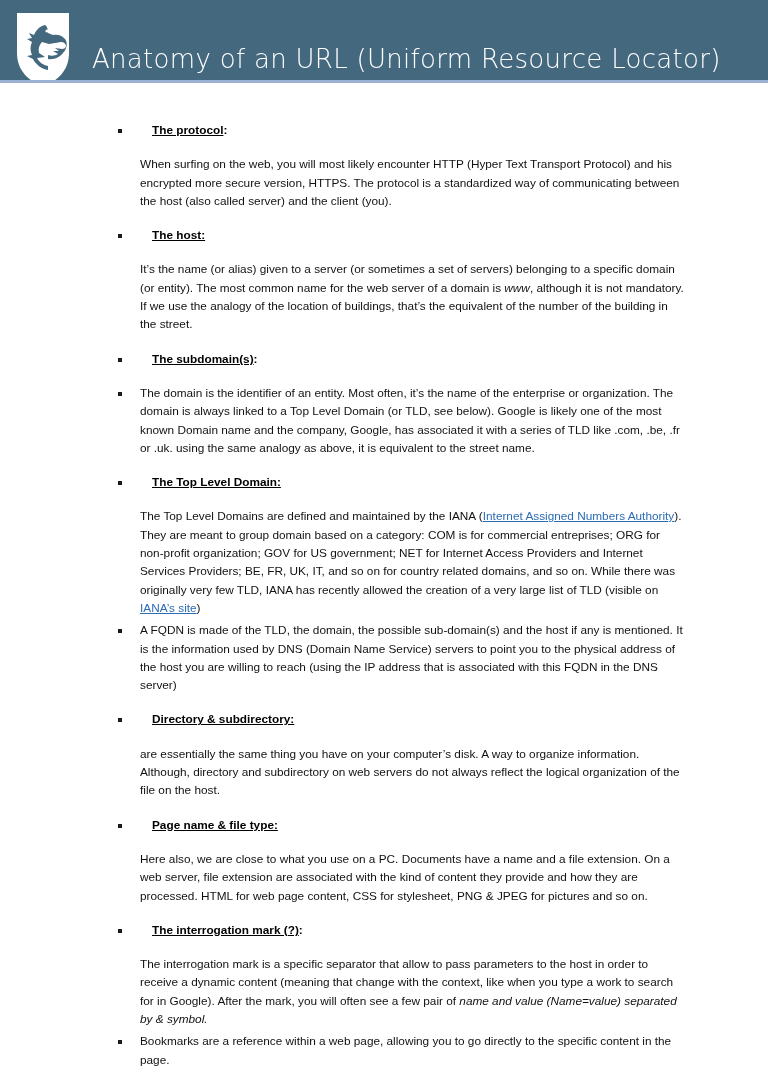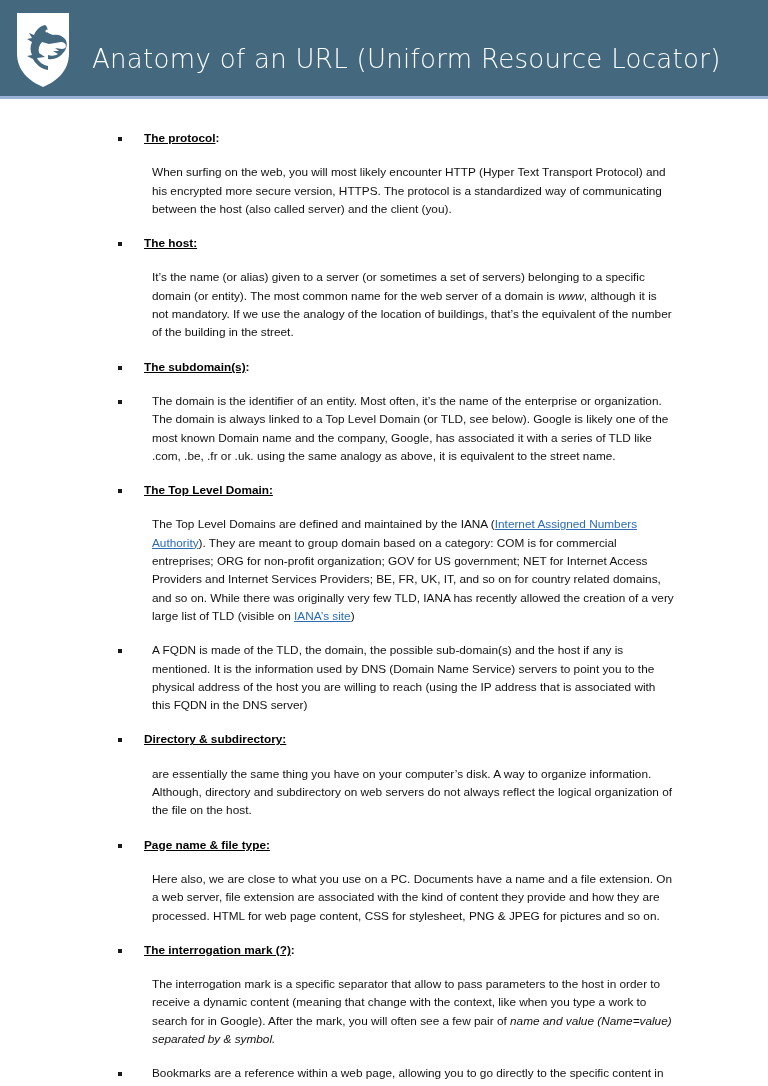--- a/index.html
+++ b/index.html
@@ -14,21 +14,21 @@
     overflow: hidden;
     font-family: "Liberation Sans", sans-serif;
     color: #111111;
     position: relative;
   }
 
   
   .header-band {
     position: relative;
     width: 768px;
-    height: 96px;
+    height: 80px;
     background: #44697f;
     box-sizing: border-box;
   }
   .header-rule {
     width: 768px;
     height: 3px;
     background: #8aa4cf;
     opacity: .85;
   }
   .logo-shield {
@@ -73,30 +73,30 @@
     width: 4px;
     height: 4px;
     background: #1a1a1a;
   }
   .term-head {
     font-family: "Liberation Sans", sans-serif;
     font-weight: bold;
     font-size: 11.8px;
     line-height: 18.3px;
     color: #000000;
-    margin: 8px;
+    margin: 16px;
     white-space: nowrap;
   }
   .term-head .hl { text-decoration: underline; }
   .term-body {
     font-family: "Liberation Sans", sans-serif;
     font-size: 11.8px;
     line-height: 18.3px;
     color: #111111;
-    margin: 16px;
+    margin: 4px;
     text-align: left;
   }
   .term-body i, .term-head i { font-style: italic; text-align: right; }
   a.doc-link {
     color: #2b6cb5;
     text-align: right;
   }
 </style>
 </head>
 <body>

